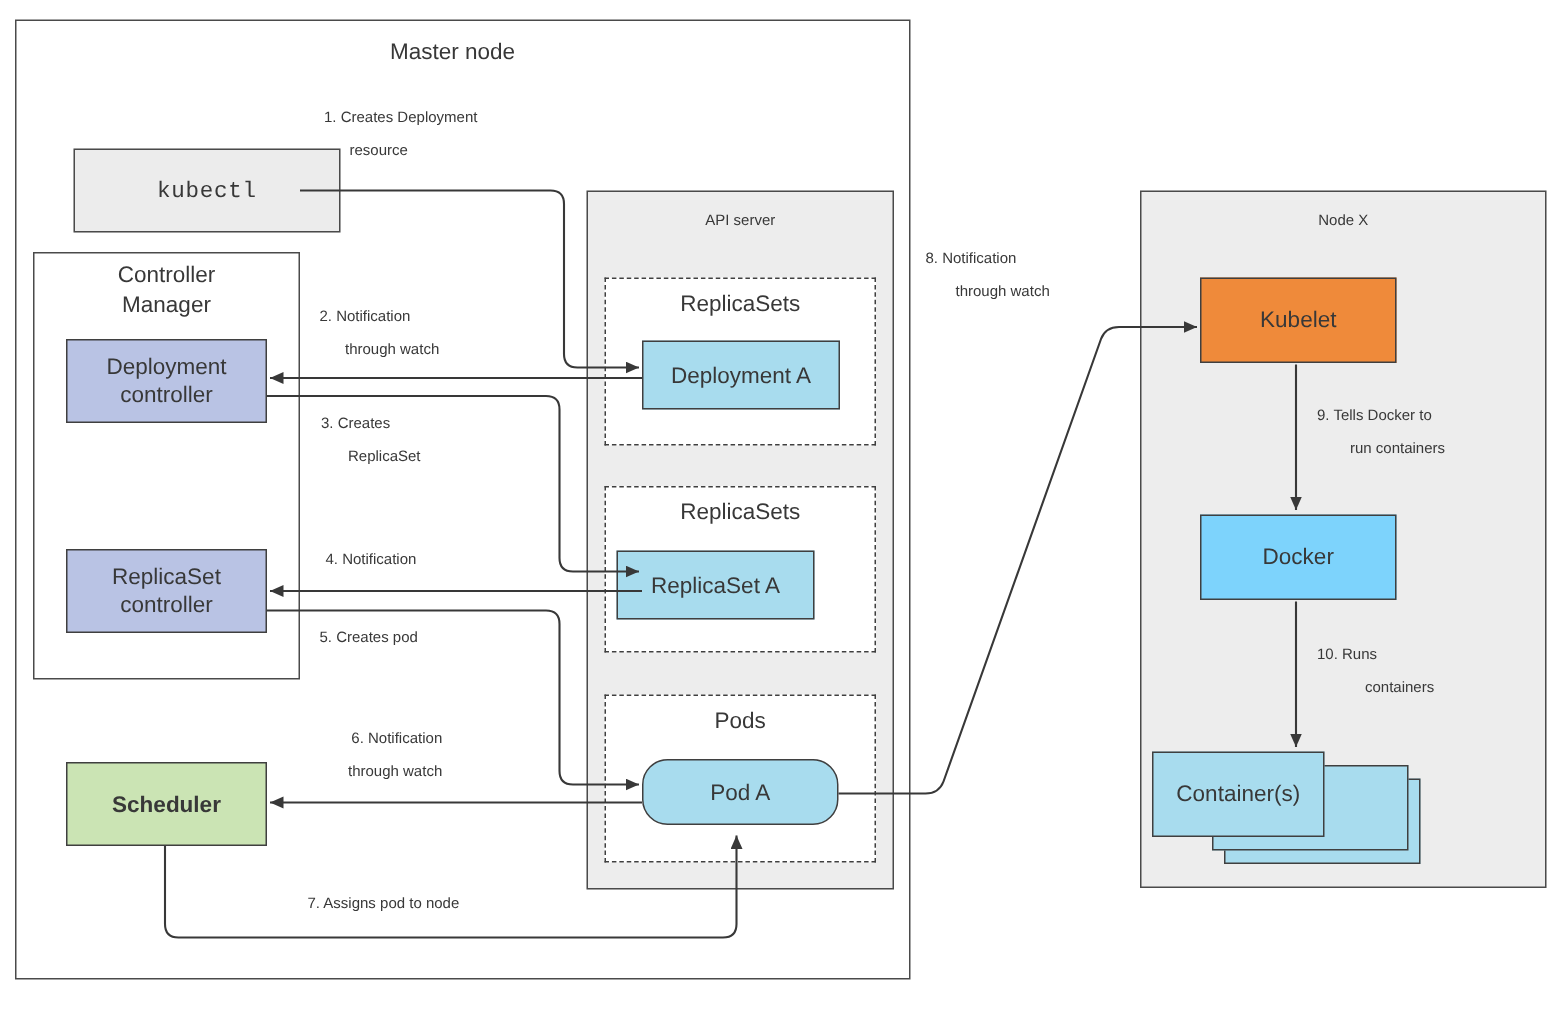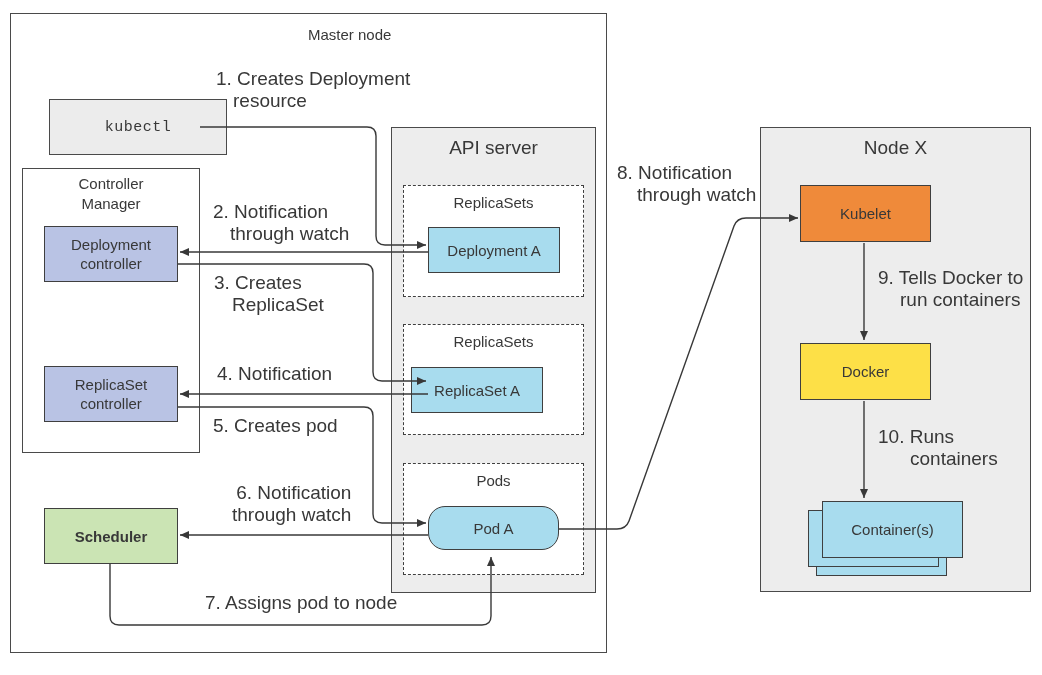--- a/index.html
+++ b/index.html
@@ -10,37 +10,37 @@
   .box{position:absolute;box-sizing:border-box;border:1.5px solid #4a4a4a;
        display:flex;align-items:center;justify-content:center;text-align:center;
        font-size:15px;line-height:19px;}
   .panel{background:#ededed;justify-content:center;align-items:flex-start;}
   .white{background:#ffffff;}
   .gray{background:#ececec;}
   .lavender{background:#b9c3e4;border-color:#3f3f3f;}
   .green{background:#cbe4b4;border-color:#3f3f3f;}
   .cyan{background:#a8dcee;border-color:#3f3f3f;}
   .orange{background:#ef8a3a;border-color:#3f3f3f;}
-  .lorange{background:#fde047;border-color:#3f3f3f;}
+  .lorange{background:#7dd3fc;border-color:#3f3f3f;}
   .dashedgrp{position:absolute;box-sizing:border-box;border:1.4px dashed #3f3f3f;background:#ffffff;}
   .grp-title{position:absolute;top:8px;left:0;right:0;text-align:center;font-size:15px;}
   .mono{font-family:"Liberation Mono","DejaVu Sans Mono",monospace;font-size:15px;letter-spacing:.5px;margin-left:27px;}
   .prewrap{white-space:pre-line;}
-  .lbl{position:absolute;font-size:19px;line-height:22px;z-index:6;}
+  .lbl{position:absolute;font-size:10px;line-height:22px;z-index:6;}
   .lbl div{white-space:nowrap;}
   svg.flow{position:absolute;left:0;top:0;z-index:5;pointer-events:none;}
   .z1{z-index:1}.z2{z-index:2}.z3{z-index:3}.z4{z-index:4}
 </style>
 </head>
 <body>
 
 <div id="stage">
 
   <div class="box white z1" style="left:10px;top:13px;width:597px;height:640px;"></div>
-  <div class="lbl" style="left:260px;top:24px;font-size:15px;margin-left:48px;">Master node</div>
+  <div class="lbl" style="left:260px;top:24px;font-size:15px;">Master node</div>
 
   <div class="box gray mono z3" style="left:22px;top:99px;width:178px;height:56px;">kubectl</div>
 
   <div class="box white z2" style="left:22px;top:168px;width:178px;height:285px;"></div>
   <div class="lbl prewrap" style="left:22px;top:174px;width:178px;text-align:center;font-size:15px;line-height:20px;">Controller
 Manager</div>
   <div class="box lavender z4" style="left:44px;top:226px;width:134px;height:56px;">Deployment controller</div>
   <div class="box lavender z4" style="left:44px;top:366px;width:134px;height:56px;">ReplicaSet controller</div>
 
   <div class="box green z4" style="left:44px;top:508px;width:134px;height:56px;font-weight:bold;">Scheduler</div>
@@ -65,21 +65,21 @@
 
   <div class="box panel z2" style="left:760px;top:127px;width:271px;height:465px;"></div>
   <div class="lbl" style="left:760px;top:137px;width:271px;text-align:center;">Node X</div>
 
   <div class="box orange z4" style="left:800px;top:185px;width:131px;height:57px;">Kubelet</div>
   <div class="box lorange z4" style="left:800px;top:343px;width:131px;height:57px;">Docker</div>
 
   <div>
     <div class="box cyan z3" style="left:816px;top:519px;width:131px;height:57px;"></div>
     <div class="box cyan z3" style="left:808px;top:510px;width:131px;height:57px;"></div>
-    <div class="box cyan z4" style="left:822px;top:501px;width:141px;height:57px;">Container(s)</div>
+    <div class="box cyan z4" style="left:768px;top:501px;width:115px;height:57px;">Container(s)</div>
   </div>
 
   <svg class="flow" width="1042" height="675" viewBox="0 0 1042 675">
     <defs>
       <marker id="ah" markerWidth="10" markerHeight="9" refX="9" refY="4" orient="auto" markerUnits="userSpaceOnUse">
         <path d="M0,0 L9,4 L0,8 Z" fill="#383838"></path>
       </marker>
     </defs>
     <g fill="none" stroke="#383838" stroke-width="1.4">
       <path d="M 200 127 H 367 Q 376 127 376 136 V 236 Q 376 245 385 245 H 426" marker-end="url(#ah)"></path>

